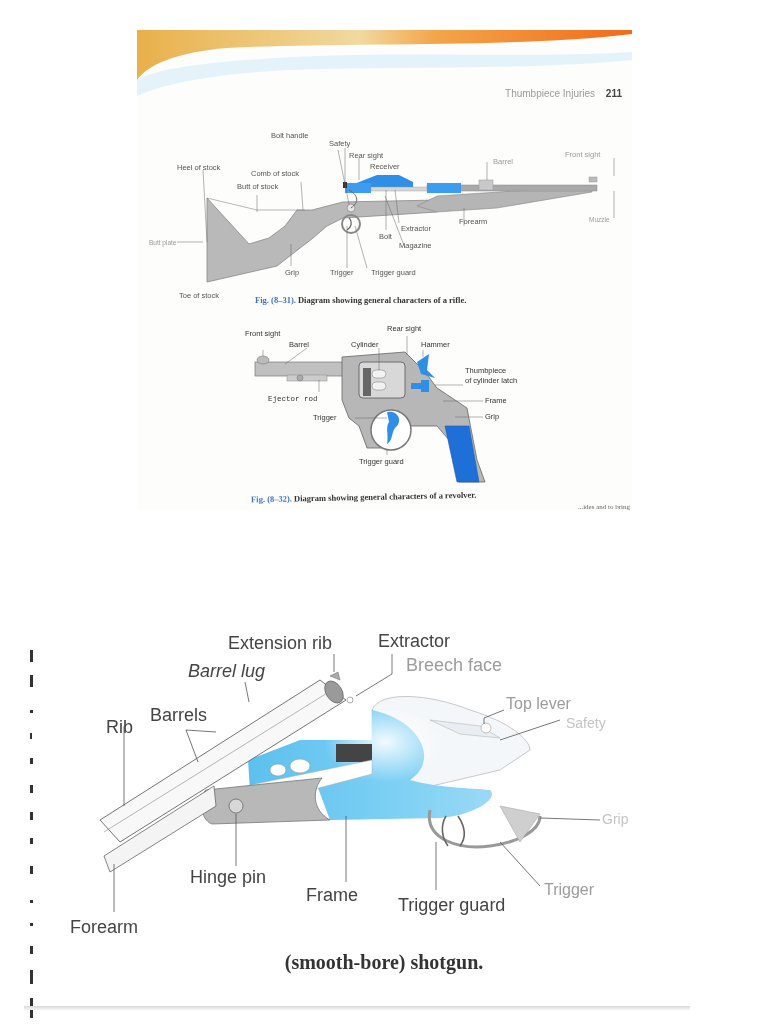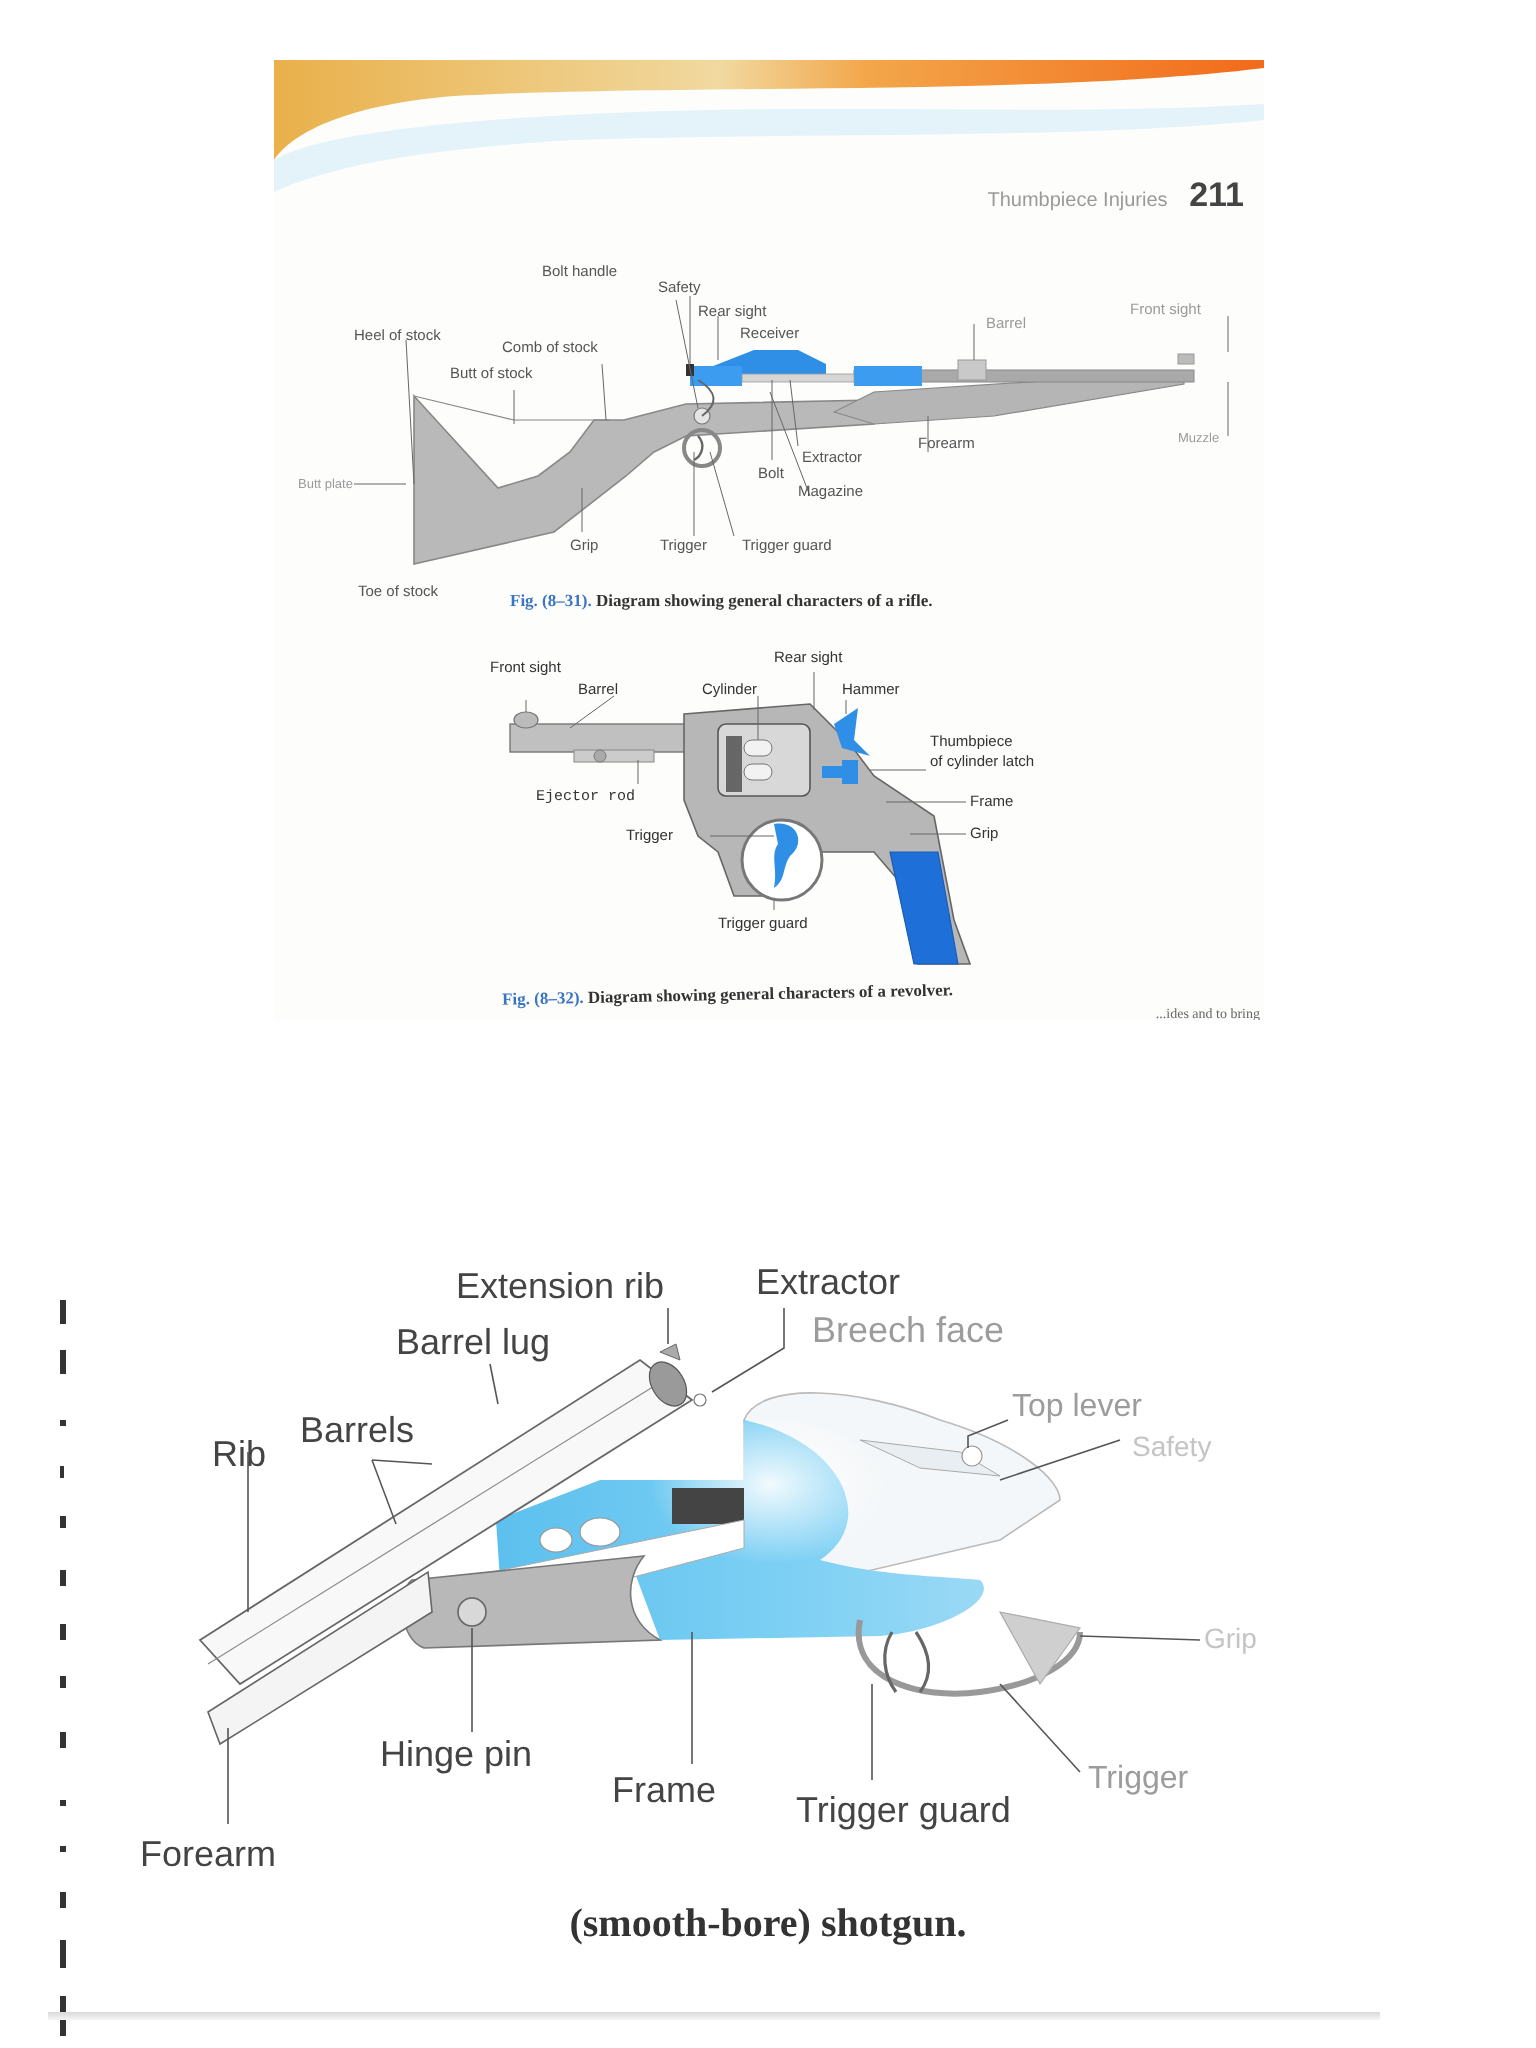--- a/index.html
+++ b/index.html
@@ -8,21 +8,21 @@
 
   
   .scan-top {
     position: absolute; left: 137px; top: 30px; width: 495px; height: 480px;
     background: #fdfdfc; overflow: hidden;
   }
   .banner { position: absolute; left: 0; top: 0; width: 100%; height: 80px; }
   .running-head {
     position: absolute; right: 10px; top: 58px; font-size: 10px; color: #9a9a9a;
   }
-  .running-head .pg { font-weight: bold; color: #444; margin-left: 8px; font-size: 17px; }
+  .running-head .pg { font-weight: bold; color: #444; margin-left: 8px; font-size: 10px; }
 
   .fig-svg { position: absolute; left: 0; top: 0; }
   .lbl { position: absolute; font-size: 7.5px; color: #555; white-space: nowrap; line-height: 1; }
   .lbl.faint { color: #9a9a9a; }
   .lbl.dark { color: #333; }
 
   .caption {
     position: absolute; font-family: "Liberation Serif", serif; font-size: 8.5px;
     font-weight: bold; color: #333; white-space: nowrap;
   }
@@ -162,21 +162,21 @@
   </svg>
 
   <span class="lbl" style="left:134px;top:102px;">Bolt handle</span>
   <span class="lbl" style="left:192px;top:110px;">Safety</span>
   <span class="lbl" style="left:212px;top:122px;">Rear sight</span>
   <span class="lbl" style="left:233px;top:133px;">Receiver</span>
   <span class="lbl faint" style="left:356px;top:128px;">Barrel</span>
   <span class="lbl faint" style="left:428px;top:121px;">Front sight</span>
   <span class="lbl" style="left:40px;top:134px;">Heel of stock</span>
   <span class="lbl" style="left:114px;top:140px;">Comb of stock</span>
-  <span class="lbl" style="left:88px;top:153px;">Butt of stock</span>
+  <span class="lbl" style="left:100px;top:153px;">Butt of stock</span>
   <span class="lbl faint" style="left:12px;top:210px;font-size:6.5px;">Butt plate</span>
   <span class="lbl" style="left:42px;top:262px;">Toe of stock</span>
   <span class="lbl" style="left:148px;top:239px;">Grip</span>
   <span class="lbl" style="left:193px;top:239px;">Trigger</span>
   <span class="lbl" style="left:234px;top:239px;">Trigger guard</span>
   <span class="lbl" style="left:242px;top:203px;">Bolt</span>
   <span class="lbl" style="left:262px;top:212px;">Magazine</span>
   <span class="lbl" style="left:264px;top:195px;">Extractor</span>
   <span class="lbl" style="left:322px;top:188px;">Forearm</span>
   <span class="lbl faint" style="left:452px;top:187px;font-size:6.5px;">Muzzle</span>
@@ -283,21 +283,21 @@
       <line x1="236" y1="204" x2="236" y2="256"></line>
       <line x1="346" y1="206" x2="346" y2="272"></line>
       <line x1="436" y1="232" x2="436" y2="280"></line>
       <path d="M500 232 L540 276"></path>
       <line x1="114" y1="254" x2="114" y2="302"></line>
     </g>
   </svg>
 
   <span class="sg-lbl" style="left:228px;top:24px;">Extension rib</span>
   <span class="sg-lbl" style="left:378px;top:22px;">Extractor</span>
-  <span class="sg-lbl" style="left:198px;top:52px;">Barrel lug</span>
+  <span class="sg-lbl" style="left:188px;top:52px;font-style:italic;">Barrel lug</span>
   <span class="sg-lbl faint" style="left:406px;top:46px;">Breech face</span>
   <span class="sg-lbl faint" style="left:506px;top:86px;font-size:16px;">Top lever</span>
   <span class="sg-lbl lighter" style="left:566px;top:106px;font-size:14px;">Safety</span>
   <span class="sg-lbl" style="left:150px;top:96px;">Barrels</span>
   <span class="sg-lbl" style="left:106px;top:108px;">Rib</span>
   <span class="sg-lbl lighter" style="left:602px;top:202px;font-size:14px;">Grip</span>
   <span class="sg-lbl" style="left:190px;top:258px;">Hinge pin</span>
   <span class="sg-lbl" style="left:306px;top:276px;">Frame</span>
   <span class="sg-lbl" style="left:398px;top:286px;">Trigger guard</span>
   <span class="sg-lbl faint" style="left:544px;top:272px;font-size:16px;">Trigger</span>

